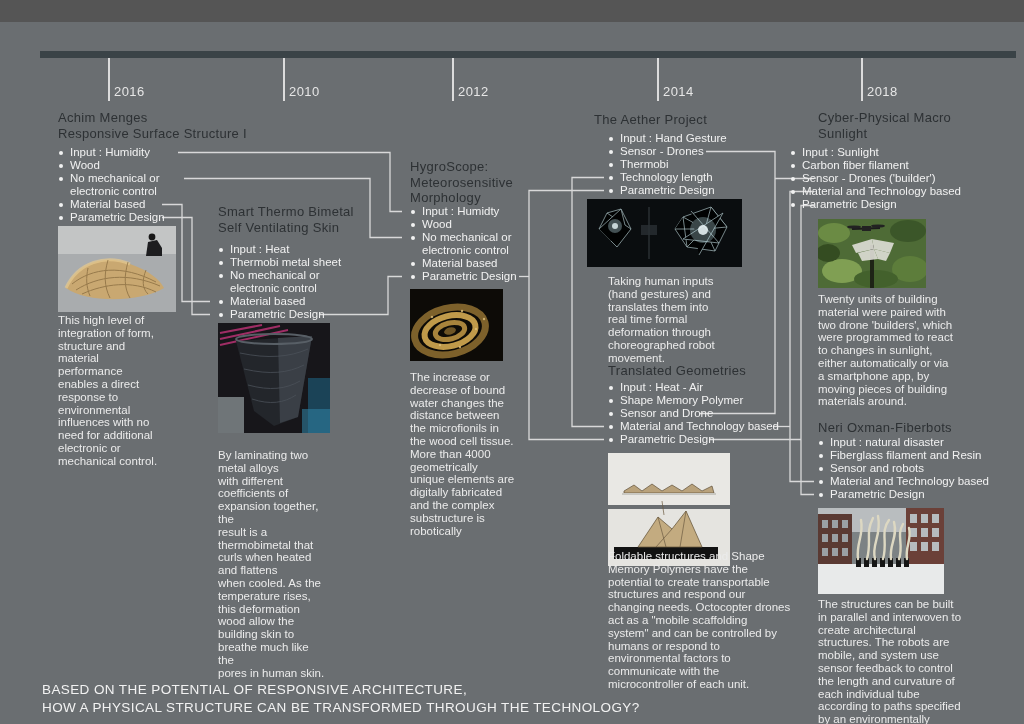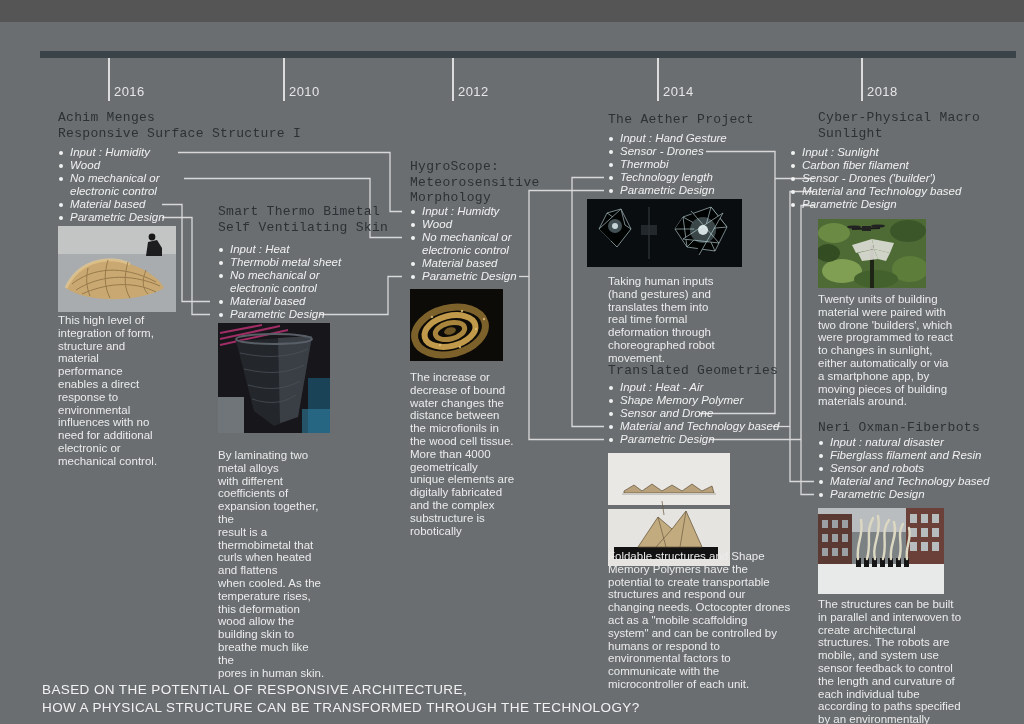--- a/index.html
+++ b/index.html
@@ -2,22 +2,22 @@
 <html><head>
 <meta charset="utf-8">
 <style>
   html,body{margin:0;padding:0;background:#555;}
   .canvas{position:relative;width:1024px;height:705px;background:#6a6e71;overflow:hidden;
           font-family:"Liberation Sans","DejaVu Sans",sans-serif;margin-top:22px;}
   .bar{position:absolute;left:40px;top:29px;width:976px;height:7px;background:#3a4347;}
   .tick{position:absolute;width:2px;height:43px;top:36px;background:#dcdcdc;}
   .year{position:absolute;top:62px;font-size:13px;color:#e6e6e6;letter-spacing:.4px;}
   .ptitle{position:absolute;margin:0;font-size:13px;font-weight:normal;line-height:15.5px;
-          color:#2d3134;white-space:pre-line;letter-spacing:.3px;font-family:Liberation Mono, monospace;}
-  ul.bullets{position:absolute;margin:0;padding:0;list-style:none;font-style:italic;}
+          color:#2d3134;white-space:pre-line;letter-spacing:.3px;}
+  ul.bullets{position:absolute;margin:0;padding:0;list-style:none;}
   ul.bullets li{display:flex;line-height:13px;font-size:11.5px;color:#f1f1f1;}
   ul.bullets li .dot{flex:0 0 4px;width:4px;height:4px;border-radius:50%;background:#f1f1f1;
           margin:5px 7px 0 1px;}
   .cap{position:absolute;font-size:11.5px;line-height:12.8px;color:#ebebeb;white-space:pre-line;}
   .figure{position:absolute;line-height:0;}
   .footer-line{position:absolute;left:42px;font-size:13.5px;color:#f2f2f2;letter-spacing:.4px;}
   svg.connect{position:absolute;left:0;top:0;pointer-events:none;}
 </style>
 </head>
 <body>
@@ -227,21 +227,21 @@
 the microfionils in
 the wood cell tissue.
 More than 4000
 geometrically
 unique elements are
 digitally fabricated
 and the complex
 substructure is
 robotically</div>
 
-  <h2 class="ptitle" style="left:608px;top:90px">The Aether Project</h2>
+  <h2 class="ptitle" style="left:594px;top:90px">The Aether Project</h2>
   <ul class="bullets" style="left:608px;top:110px;width:160px">
     <li>
         <span class="dot"></span>
         <span>Input : Hand Gesture</span>
       </li>
     <li>
         <span class="dot"></span>
         <span>Sensor - Drones</span>
       </li>
     <li>

